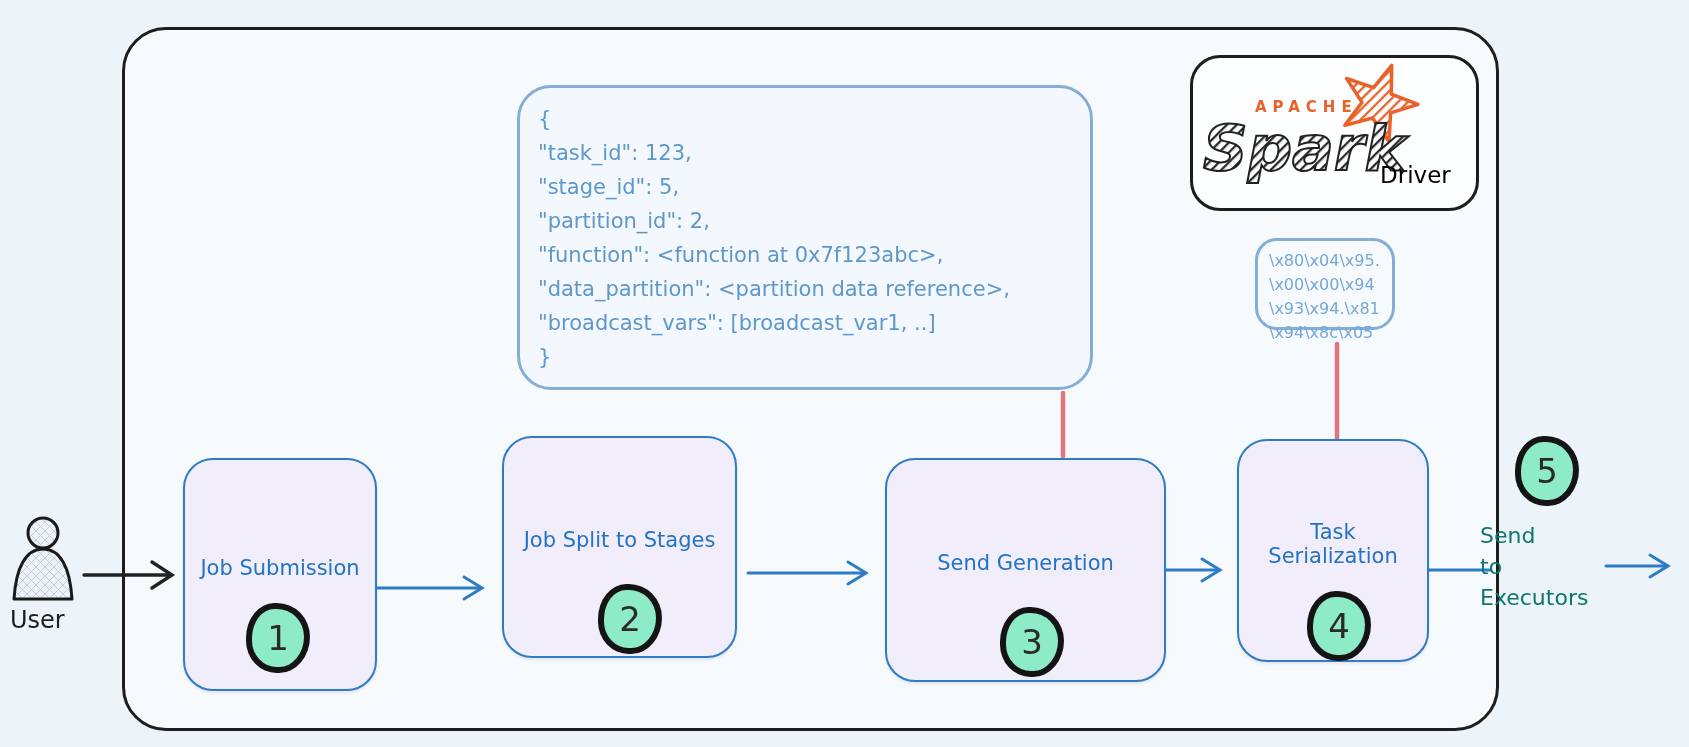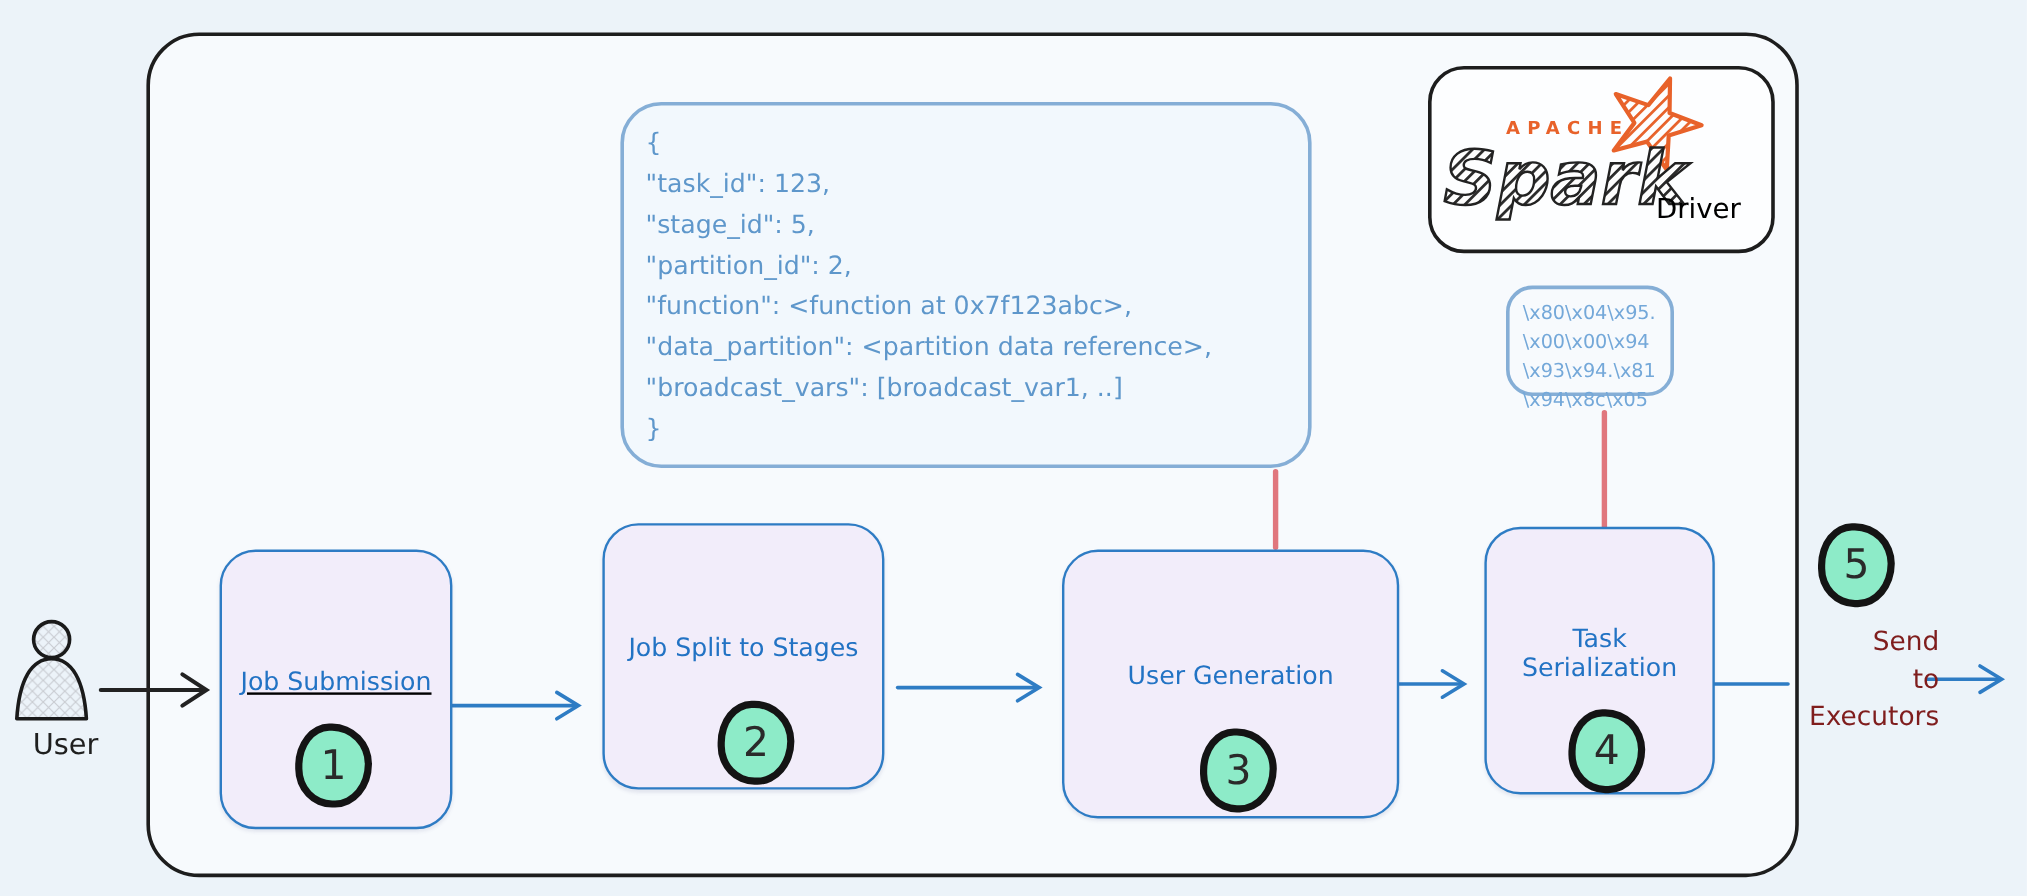--- a/index.html
+++ b/index.html
@@ -14,21 +14,21 @@
   
   .driver-box{
     position:absolute;left:122px;top:27px;width:1371px;height:698px;
     background:#f7fafd;border:3.5px solid #1d1d1d;border-radius:44px;
   }
 
   
   .overlay{position:absolute;left:0;top:0;width:1689px;height:747px;pointer-events:none;}
 
   .user-label{
-    position:absolute;left:10px;top:606px;width:72px;text-align:right;
+    position:absolute;left:10px;top:606px;width:72px;text-align:left;
     font-size:24px;color:#1f1f1f;
   }
 
   
   .logo-card{
     position:absolute;left:1190px;top:55px;width:283px;height:150px;
     background:#fdfeff;border:3.5px solid #1d1d1d;border-radius:30px;text-align:right;
   }
   .logo-card svg{position:absolute;left:0;top:0;}
 
@@ -62,22 +62,22 @@
   .badge{
     position:absolute;width:64px;height:70px;box-sizing:border-box;
     background:#8debc8;border:6px solid #141414;
     border-radius:46% 54% 50% 50% / 52% 50% 54% 48%;
     display:flex;align-items:center;justify-content:center;
     font-size:34px;color:#2a2a2a;
   }
   .badge-5{left:1515px;top:436px;}
 
   .final-label{
-    position:absolute;left:1480px;top:520px;width:136px;text-align:right;
-    color:#7f1d1d;font-size:22px;line-height:31px;white-space:pre-line;
+    position:absolute;left:1480px;top:520px;width:136px;text-align:left;
+    color:#0f766e;font-size:22px;line-height:31px;white-space:pre-line;
   }
   .driver-label{
     position:absolute;left:1380px;top:162px;width:90px;
     font-size:23px;color:#000000;
   }
 </style>
 </head>
 <body>
 
 <div class="canvas">
@@ -161,36 +161,36 @@
     <div class="code-line">}</div>
   </div>
 
   <div class="callout bytes-callout">
     <div class="code-line">\x80\x04\x95.</div>
     <div class="code-line">\x00\x00\x94</div>
     <div class="code-line">\x93\x94.\x81</div>
     <div class="code-line">\x94\x8c\x05</div>
   </div>
 
-  <div class="step-box" style="left:183px;top:458px;width:190px;height:229px;text-decoration:underline;">
+  <div class="step-box" style="left:183px;top:458px;width:190px;height:229px;">
     <div class="step-label">Job Submission</div>
     <div class="badge" style="left:61px;top:143px;">
       <span>1</span>
     </div>
   </div>
 
   <div class="step-box" style="left:502px;top:436px;width:231px;height:218px;align-items:center;">
     <div class="step-label">Job Split to Stages</div>
     <div class="badge" style="left:94px;top:146px;">
       <span>2</span>
     </div>
   </div>
 
   <div class="step-box" style="left:885px;top:458px;width:277px;height:220px;">
-    <div class="step-label">User Generation</div>
+    <div class="step-label">Send Generation</div>
     <div class="badge" style="left:113px;top:147px;">
       <span>3</span>
     </div>
   </div>
 
   <div class="step-box" style="left:1237px;top:439px;width:188px;height:219px;">
     <div class="step-label">Task
 Serialization</div>
     <div class="badge" style="left:68px;top:150px;">
       <span>4</span>

